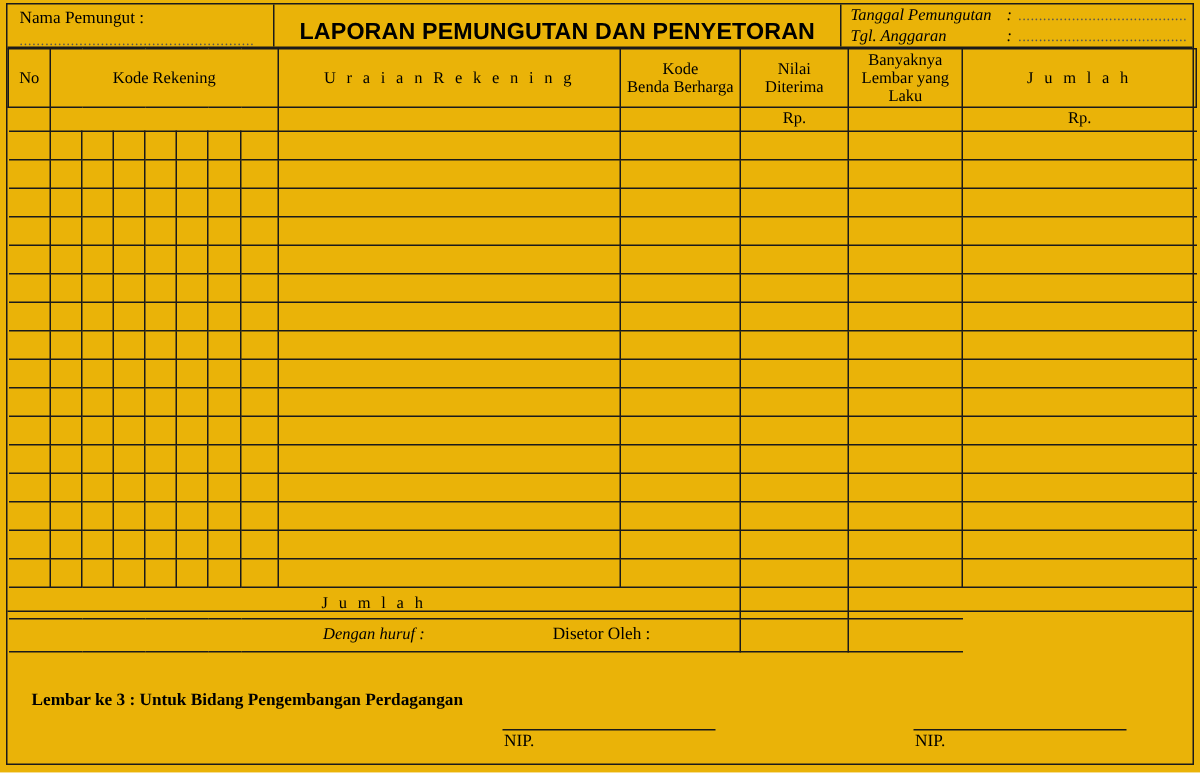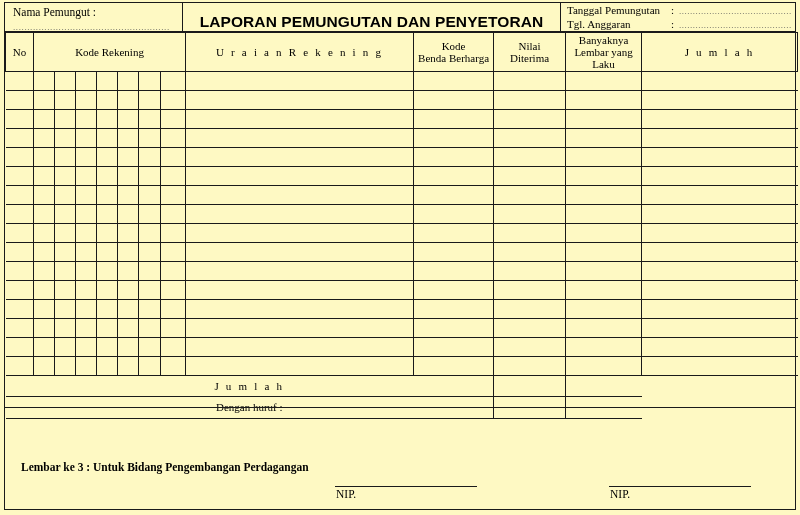--- a/index.html
+++ b/index.html
@@ -8,21 +8,21 @@
     background: #ffffff;
   }
   body {
     font-family: "Liberation Serif", serif;
     color: #000000;
   }
   #page {
     position: relative;
     width: 800px;
     height: 515px;
-    background: #fef9c3;
+    background: #eab308;
     box-sizing: border-box;
     overflow: hidden;
   }
   .frame {
     position: absolute;
     left: 4px;
     top: 2px;
     width: 792px;
     height: 508px;
     border: 1.5px solid #1a1a1a;
@@ -71,20 +71,21 @@
     font-weight: bold;
     font-size: 15.5px;
     letter-spacing: 0.1px;
     white-space: nowrap;
   }
   .hdr-right {
     width: 234px;
     box-sizing: border-box;
     padding: 1px 4px 0 6px;
     font-size: 11px;
+    font-style: italic;
   }
   .hdr-right .line {
     display: flex;
     align-items: baseline;
     height: 13.5px;
     white-space: nowrap;
     overflow: hidden;
   }
   .hdr-right .lbl { display: inline-block; }
   .hdr-right .lbl.w1 { width: 104px; }
@@ -124,20 +125,21 @@
   table.grid td.nb-r { border-right: none; }
   th.colhead { height: 38px; font-size: 11px; }
   .sp { letter-spacing: 2.2px; }
   td.rpcell { height: 15px; font-size: 11px; }
   td.datacell { height: 18px; }
   td.sumrow { height: 20px; }
   td.huruf {
     height: 21px;
     text-align: left;
     padding-left: 14px;
+    font-style: italic;
     font-size: 11px;
   }
 
   
   .footer {
     position: absolute;
     left: 0;
     right: 0;
     top: 404px;
     bottom: 0;
@@ -239,20 +241,29 @@
             <th class="colhead">
               <span>Banyaknya</span><br>
               <span>Lembar yang</span><br>
               <span>Laku</span>
             </th>
             <th class="colhead sp nb-r">J u m l a h</th>
           </tr>
         </thead>
         <tbody>
 
+          <tr>
+            <td class="rpcell nb-l"></td>
+            <td class="rpcell" colspan="7"></td>
+            <td class="rpcell"></td>
+            <td class="rpcell"></td>
+            <td class="rpcell">Rp.</td>
+            <td class="rpcell"></td>
+            <td class="rpcell nb-r">Rp.</td>
+          </tr>
 
         <tr>
               <td class="datacell nb-l"></td>
               <td class="datacell"></td>
               <td class="datacell"></td>
               <td class="datacell"></td>
               <td class="datacell"></td>
               <td class="datacell"></td>
               <td class="datacell"></td>
               <td class="datacell"></td>
@@ -501,20 +512,23 @@
           </tr>
         </tfoot>
       </table>
     </div>
 
     <div class="footer">
       <div class="lembar">
         <div>Lembar ke 3 : Untuk Bidang Pengembangan Perdagangan</div>
       </div>
 
+      <div class="sig left">
+        <span>Disetor Oleh :</span>
+      </div>
       <div class="sigline left"></div>
       <div class="nip left">NIP.</div>
 
       <div class="sigline right"></div>
       <div class="nip right">NIP.</div>
     </div>
 
   </div>
 </div>
 

